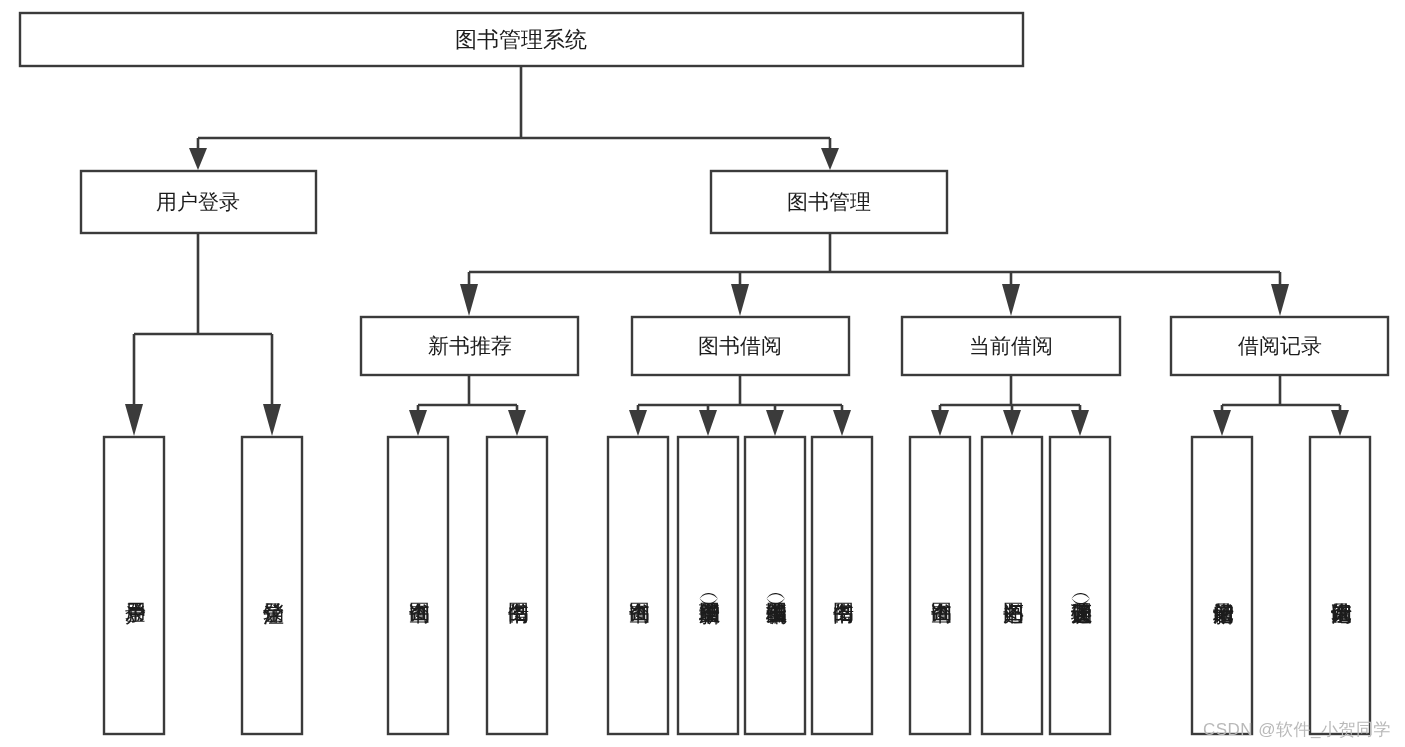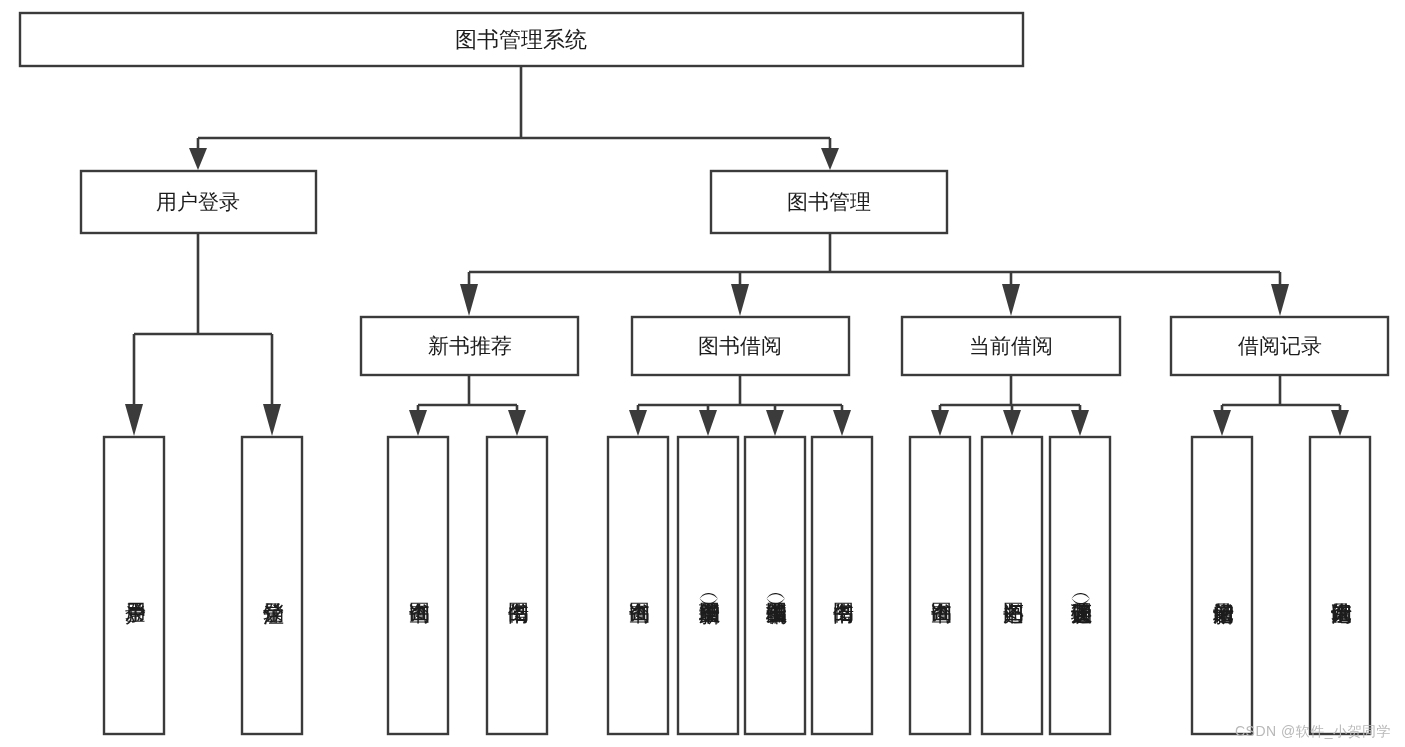--- a/index.html
+++ b/index.html
@@ -61,21 +61,21 @@
     font-family: "Liberation Sans", "DejaVu Sans", sans-serif;
     font-size: 21px;
     fill: #1c1c1c;
     text-anchor: middle;
   }
   .watermark {
     position: absolute;
     right: 14px;
     bottom: 6px;
     font-family: "Liberation Sans", "DejaVu Sans", sans-serif;
-    font-size: 14px;
+    font-size: 17px;
     color: #b9b9b9;
     letter-spacing: 0.5px;
     white-space: nowrap;
     user-select: none;
   }
 </style>
 </head>
 <body>
 
 <div id="diagram-root">

